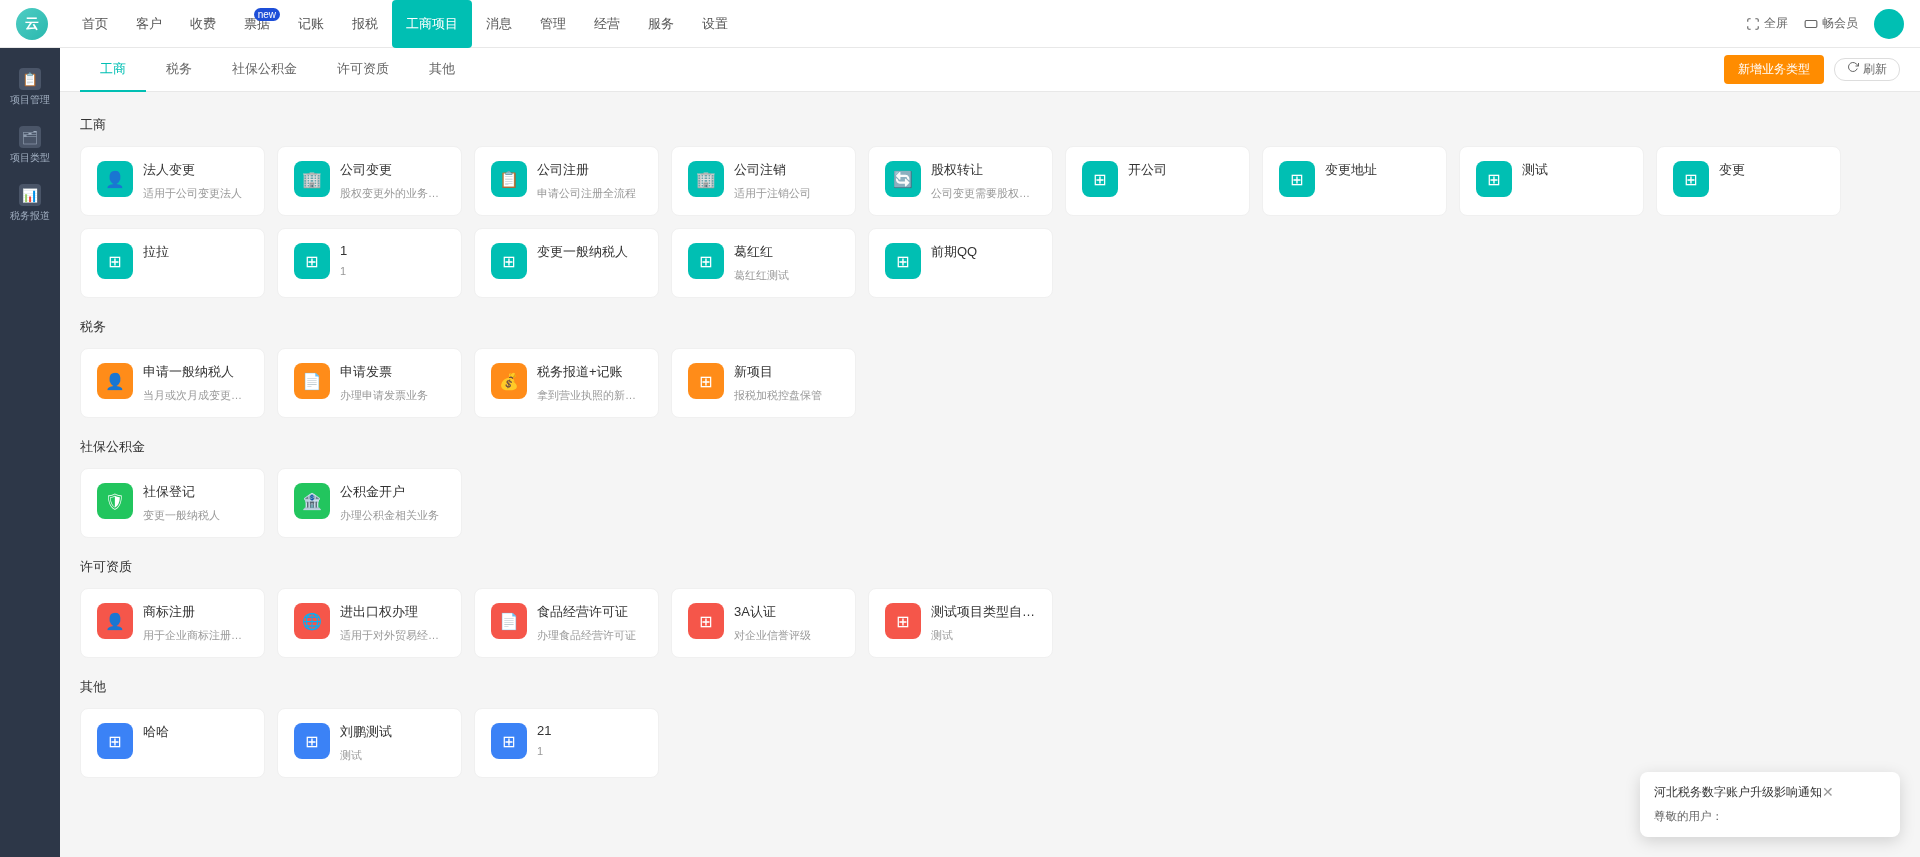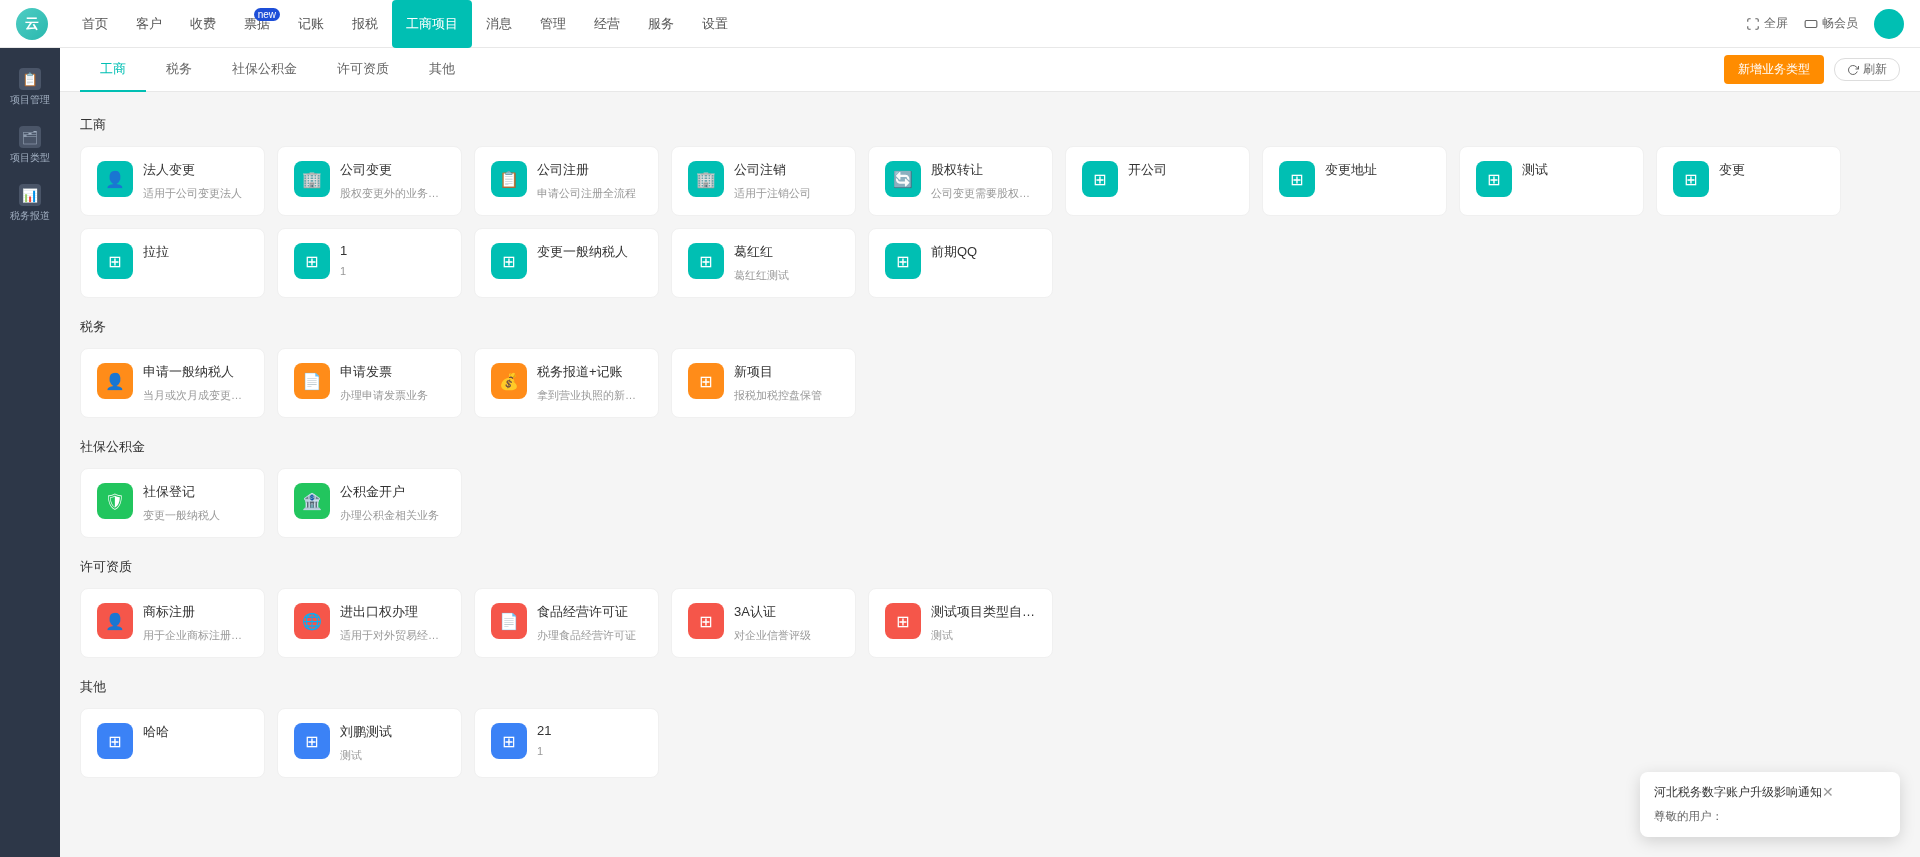--- a/index.html
+++ b/index.html
@@ -153,21 +153,20 @@
     }
     .btn-refresh {
       background: none;
       border: 1px solid #ddd;
       padding: 2px 12px;
       border-radius: 11px;
       cursor: pointer;
       font-size: 12px;
       color: #666;
       display: flex;
-      align-items: center;
       gap: 4px;
     }
 
     
     .content-area {
       padding: 16px 20px;
       background: #f5f5f5;
       min-height: calc(100vh - 92px);
     }
     .section-title {

